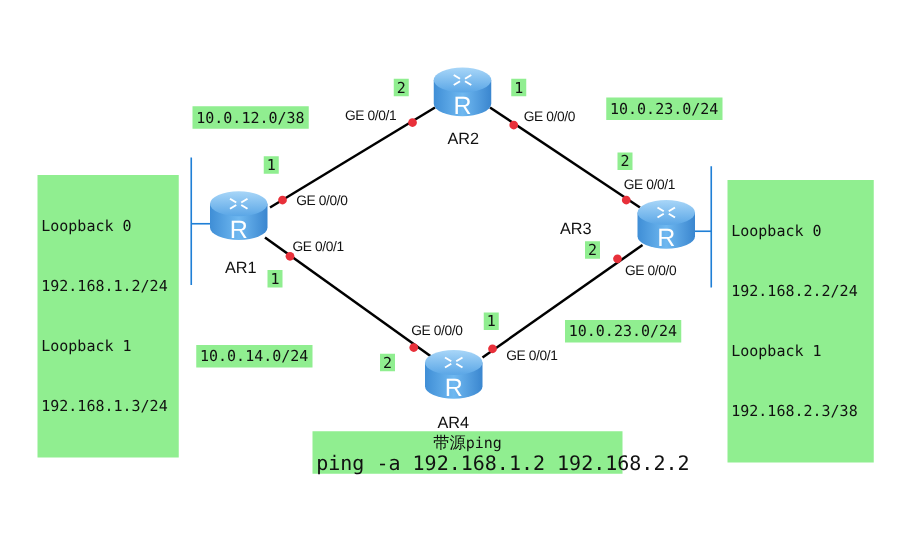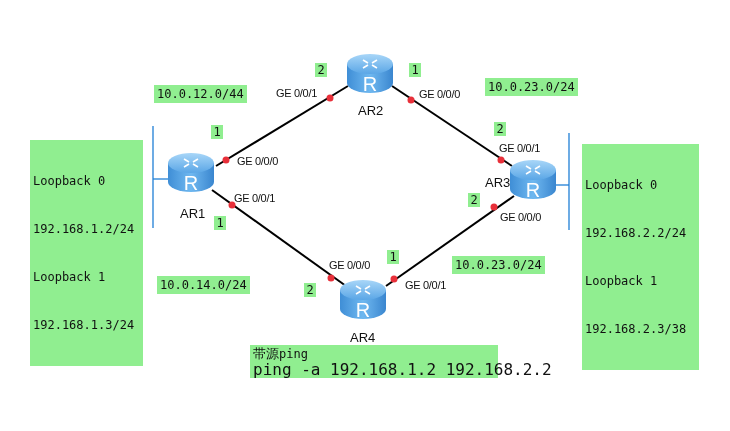--- a/index.html
+++ b/index.html
@@ -3,21 +3,21 @@
   <meta charset="utf-8">
   <style>
     html, body { margin:0; padding:0; background:#ffffff; }
     #canvas { position:relative; width:730px; height:431px; background:#ffffff; overflow:hidden; font-family:"Liberation Sans", sans-serif; }
     svg#links { position:absolute; left:0; top:0; }
     .gbox { position:absolute; background:#90ee90; color:#111; font-family:"DejaVu Sans Mono", monospace; font-size:12px; line-height:16px; padding:1px 3px; white-space:pre; }
     .num { position:absolute; background:#90ee90; color:#111; font-family:"DejaVu Sans Mono", monospace; font-size:12px; line-height:14px; width:12px; text-align:center; }
     .port { position:absolute; font-family:"Liberation Sans", sans-serif; font-size:11px; color:#111; white-space:nowrap; letter-spacing:-0.3px;text-align:center; }
     .rname { position:absolute; font-family:"Liberation Sans", sans-serif; font-size:13px; color:#111; }
     .router { position:absolute; width:50px; height:44px; }
-    .cmd { position:absolute; background:#90ee90; color:#111; padding:1px 3px; }
+    .cmd { position:absolute; background:#90ee90; color:#111; padding:1px 3px;text-align:center; }
     .cmd .l1 { font-family:"DejaVu Sans", sans-serif; font-size:13px; line-height:16px; }
     .cmd .l1 .m { font-family:"DejaVu Sans Mono", monospace; font-size:12px; }
     .cmd .ln { font-family:"DejaVu Sans Mono", monospace; font-size:16px; line-height:15px; white-space:pre; }
   </style>
 </head>
 <body>
 
 <div id="canvas">
 
   <svg id="links" width="730" height="431">
@@ -89,42 +89,42 @@
       <ellipse cx="25" cy="13" rx="23" ry="10" fill="url(#topG)"></ellipse>
       <g stroke="#fff" stroke-width="1.6" fill="none">
           <path d="M18 9 L23 12 M32 9 L27 12 M18 17 L23 14 M32 17 L27 14"></path>
         </g>
       <text x="25" y="40" text-anchor="middle" font-family="Liberation Sans, sans-serif" font-size="20" fill="#fff">R</text>
     </svg>
   </div>
 
   <div class="rname" style="left:180px;top:206px;">AR1</div>
   <div class="rname" style="left:358px;top:103px;">AR2</div>
-  <div class="rname" style="left:485px;top:175px;">AR3</div>
+  <div class="rname" style="left:448px;top:175px;">AR3</div>
   <div class="rname" style="left:350px;top:330px;">AR4</div>
 
   <div class="port" style="left:237px;top:155px;">GE 0/0/0</div>
   <div class="port" style="left:276px;top:87px;">GE 0/0/1</div>
   <div class="port" style="left:419px;top:88px;">GE 0/0/0</div>
   <div class="port" style="left:499px;top:142px;">GE 0/0/1</div>
   <div class="port" style="left:234px;top:192px;">GE 0/0/1</div>
   <div class="port" style="left:329px;top:259px;">GE 0/0/0</div>
   <div class="port" style="left:405px;top:279px;">GE 0/0/1</div>
   <div class="port" style="left:500px;top:211px;">GE 0/0/0</div>
 
   <div class="num" style="left:211px;top:125px;">1</div>
   <div class="num" style="left:315px;top:63px;">2</div>
   <div class="num" style="left:409px;top:63px;">1</div>
   <div class="num" style="left:494px;top:122px;">2</div>
   <div class="num" style="left:214px;top:216px;">1</div>
   <div class="num" style="left:304px;top:283px;">2</div>
   <div class="num" style="left:387px;top:250px;">1</div>
   <div class="num" style="left:468px;top:193px;">2</div>
 
-  <div class="gbox" style="left:154px;top:85px;">10.0.12.0/44</div>
+  <div class="gbox" style="left:154px;top:85px;">10.0.12.0/38</div>
   <div class="gbox" style="left:485px;top:78px;">10.0.23.0/24</div>
   <div class="gbox" style="left:157px;top:276px;">10.0.14.0/24</div>
   <div class="gbox" style="left:452px;top:256px;">10.0.23.0/24</div>
 
   <div class="gbox" style="left:30px;top:140px;width:107px;">
     <div>Loopback 0</div>
     <div>192.168.1.2/24</div>
     <div>Loopback 1</div>
     <div>192.168.1.3/24</div>
   </div>

